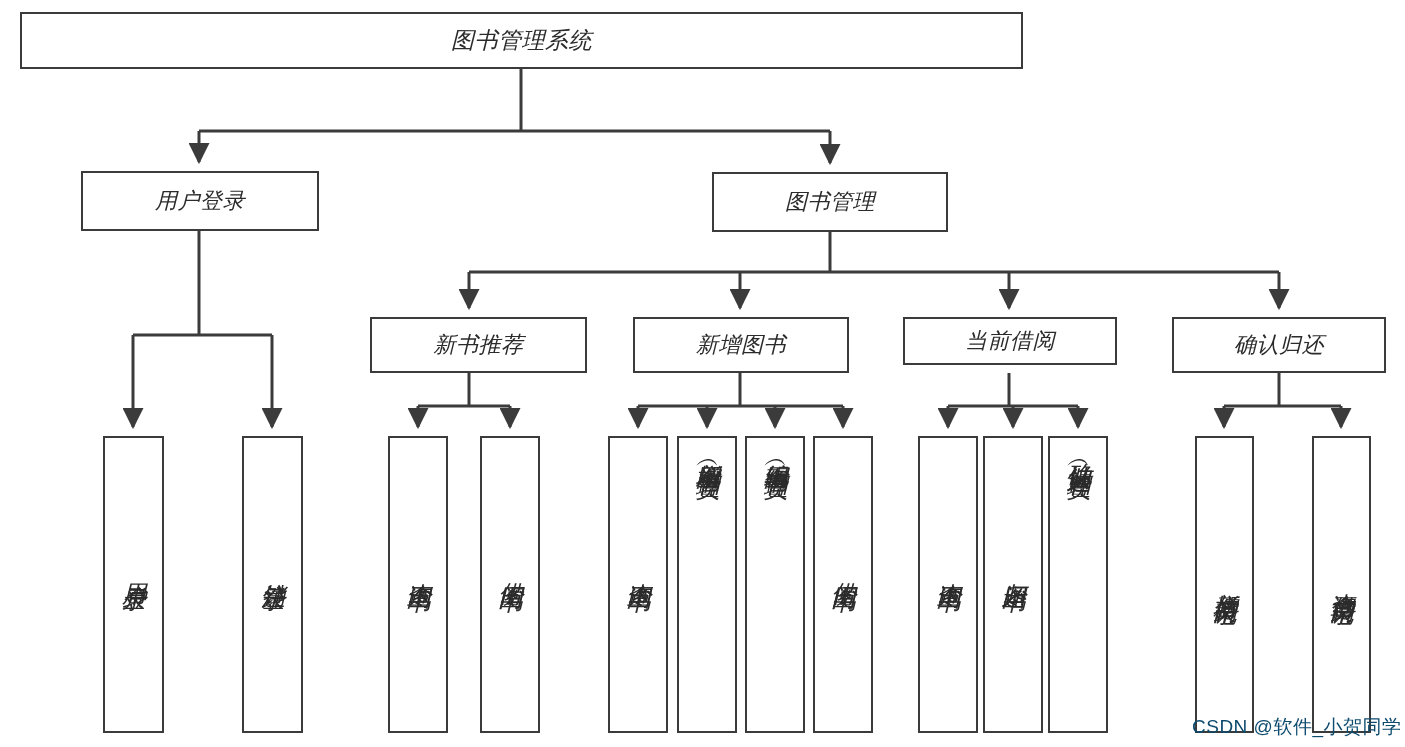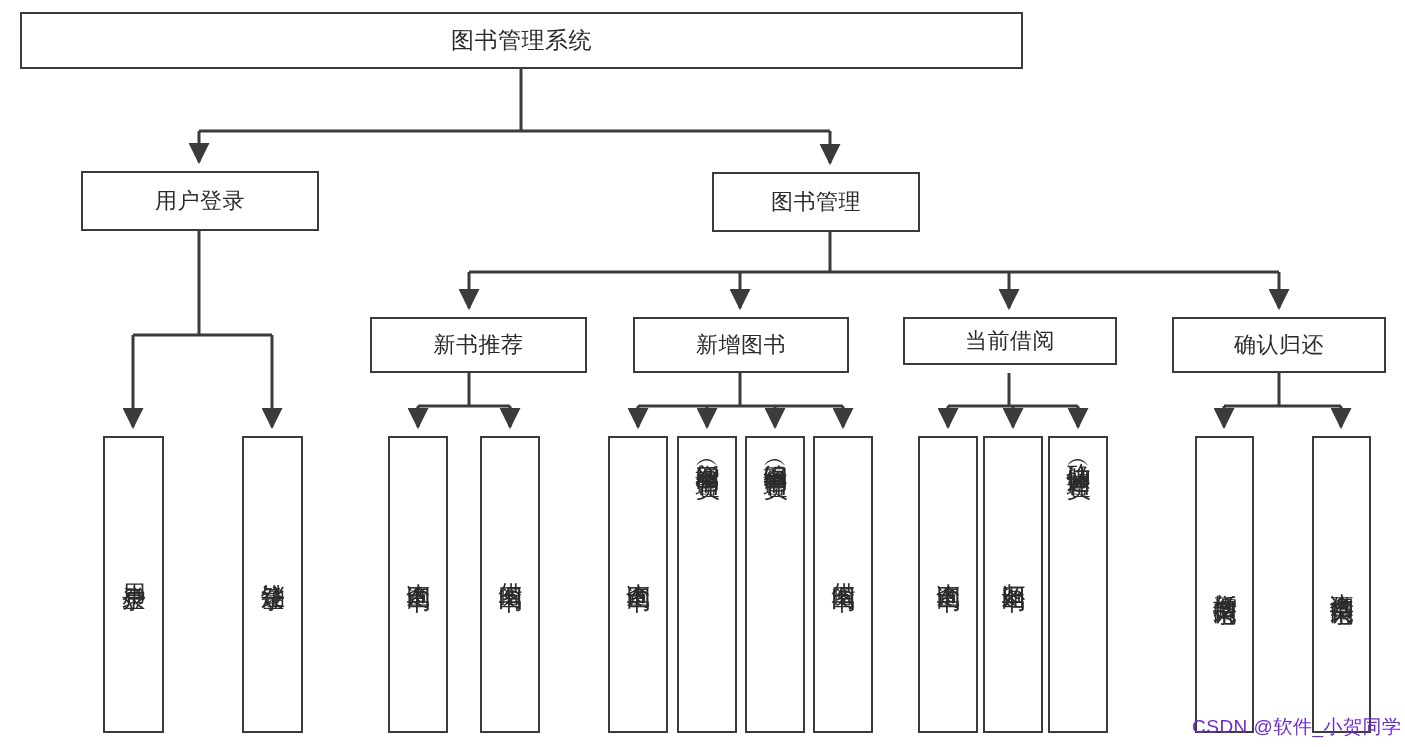--- a/index.html
+++ b/index.html
@@ -20,20 +20,21 @@
   }
   .node{
     position:absolute;
     box-sizing:border-box;
     border:2px solid #3b3b3b;
     background:#ffffff;
     display:flex;
     align-items:center;
     justify-content:center;
     color:#2b2b2b;
+    font-style:italic;
   }
   .node .label{
     display:block;
     text-align:center;
     line-height:1.05;
     white-space:nowrap;
   }
   
   .node.horiz .label{
     font-size:22px;
@@ -52,21 +53,21 @@
     font-size:24px;
     line-height:1.12;
     letter-spacing:2px;
     white-space:nowrap;
   }
   
   .node.vert.short{ align-items:center; padding-top:0; padding-bottom:34px; }
   .node.vert.mid{ align-items:center; padding-top:0; padding-bottom:10px; }
   .watermark{
     position:absolute;
-    color:#6d28d9;
+    color:#0c4a6e;
     font-size:19px;
     white-space:nowrap;
     letter-spacing:0.5px;
   }
 </style>
 </head>
 <body>
 
 <div id="canvas">
 
@@ -120,21 +121,21 @@
     </g>
   </svg>
 
   <div class="node horiz root" style="left:20px;top:12px;width:1003px;height:57px;">
     <span class="label">图书管理系统</span>
   </div>
 
   <div class="node horiz" style="left:81px;top:171px;width:238px;height:60px;">
     <span class="label">用户登录</span>
   </div>
-  <div class="node horiz" style="left:712px;top:172px;width:208px;height:60px;">
+  <div class="node horiz" style="left:712px;top:172px;width:236px;height:60px;">
     <span class="label">图书管理</span>
   </div>
 
   <div class="node horiz" style="left:370px;top:317px;width:217px;height:56px;">
     <span class="label">新书推荐</span>
   </div>
   <div class="node horiz" style="left:633px;top:317px;width:216px;height:56px;">
     <span class="label">新增图书</span>
   </div>
   <div class="node horiz" style="left:903px;top:317px;width:214px;height:48px;">

